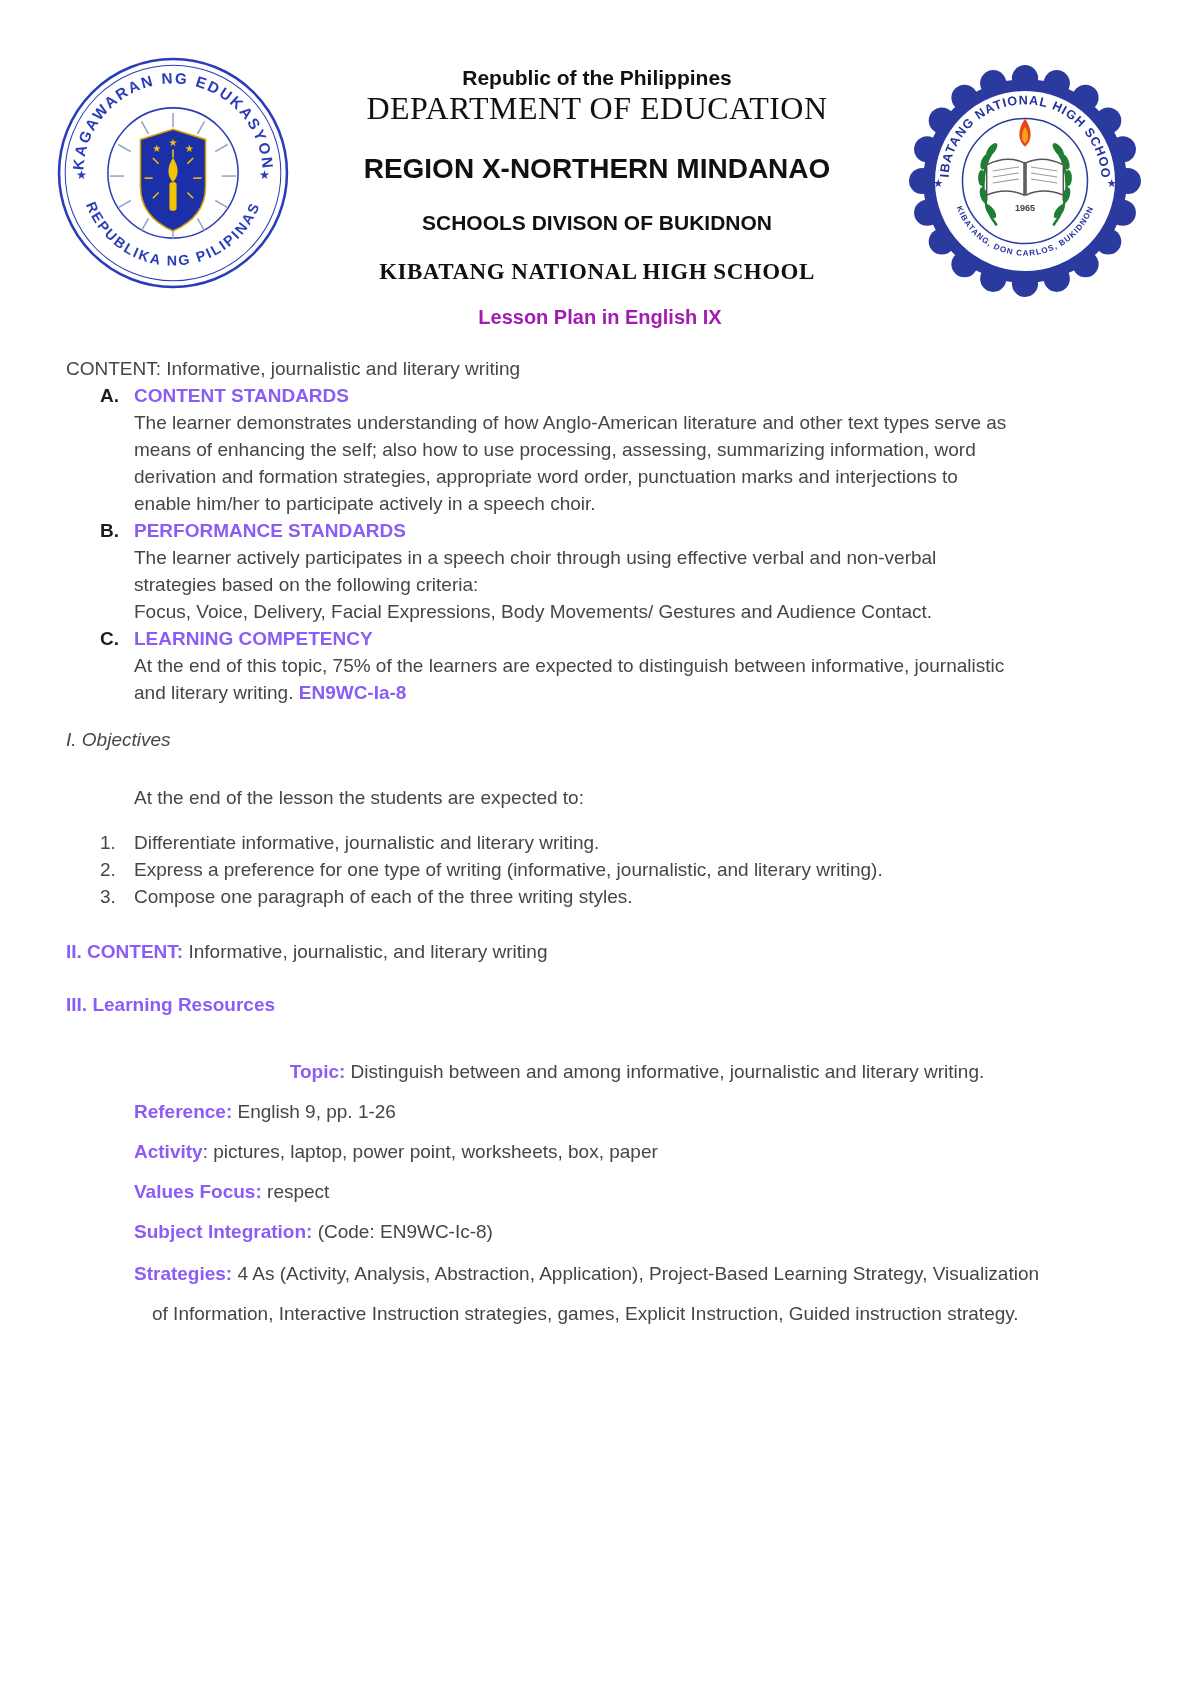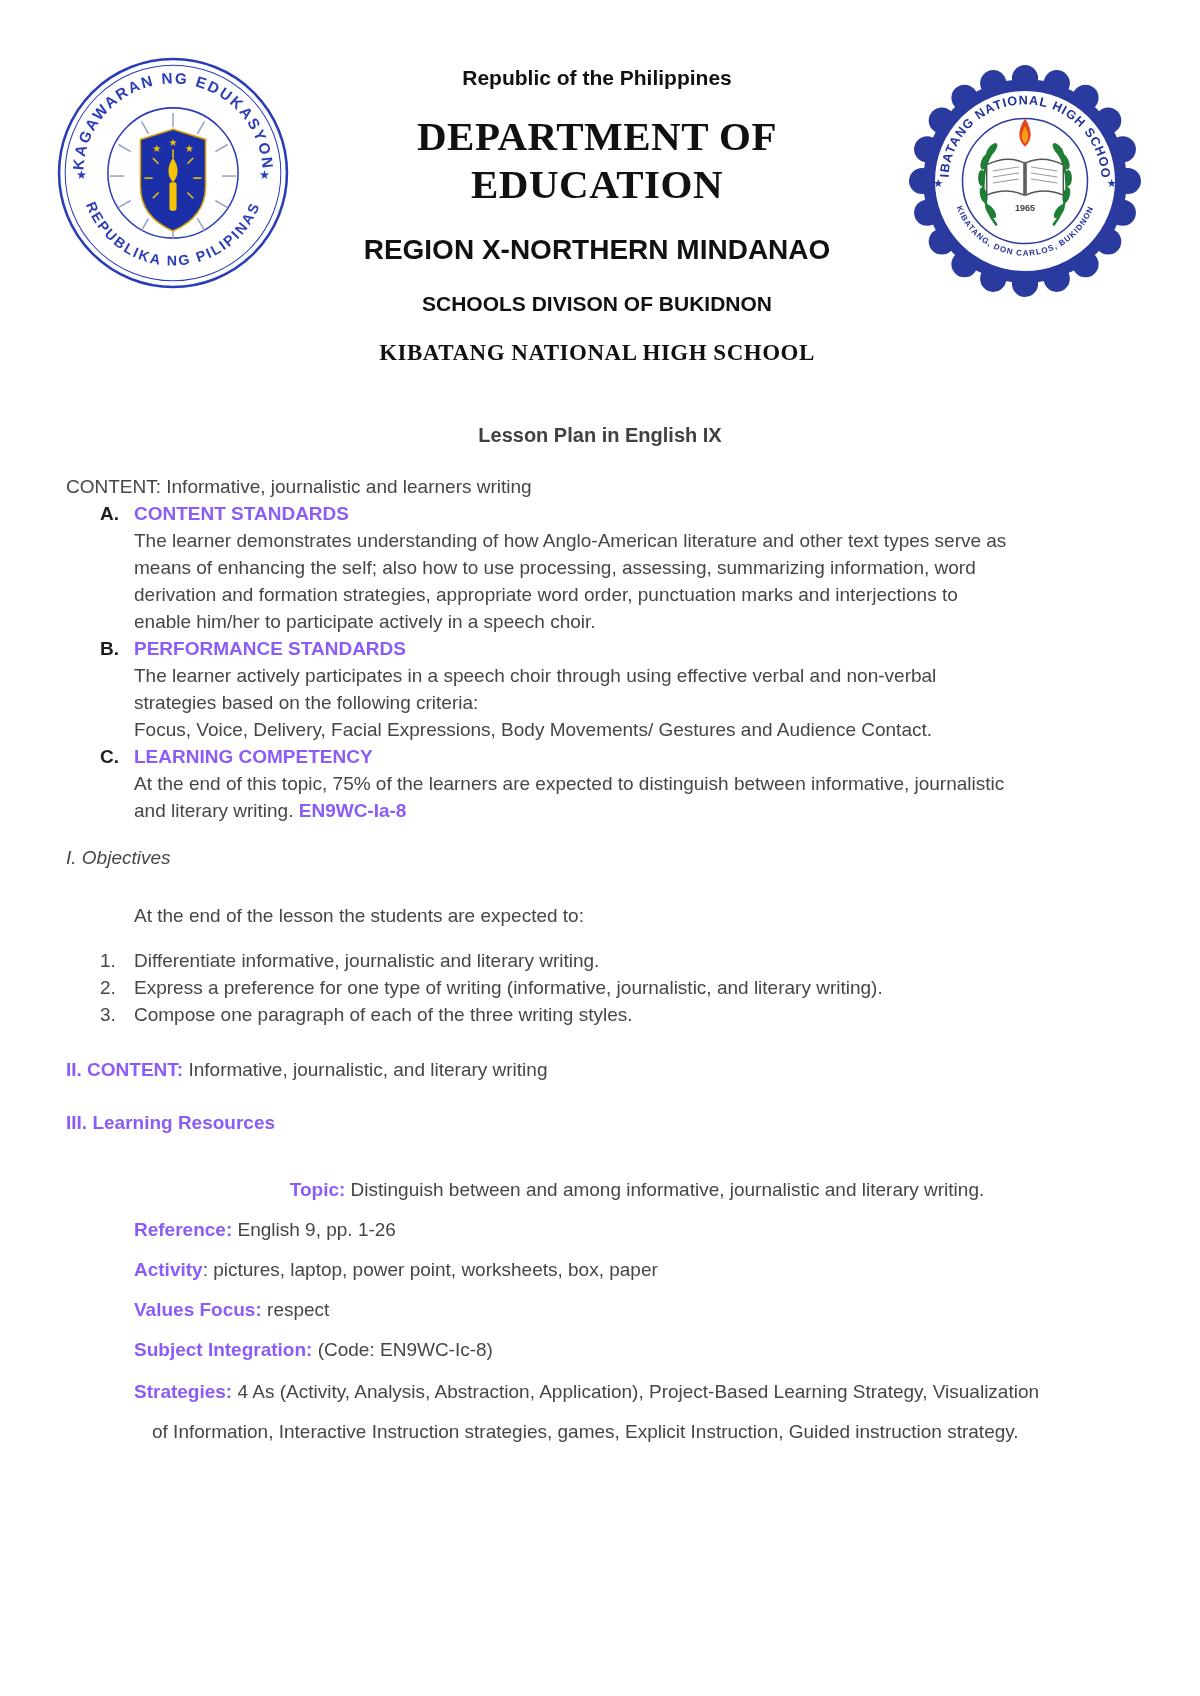--- a/index.html
+++ b/index.html
@@ -7,26 +7,26 @@
   .page {
     width:1200px; height:1696px; background:#fff; position:relative; overflow:hidden;
     font-family:"Liberation Sans", sans-serif; color:#464646;
   }
   .doc-header { display:flex; align-items:flex-start; padding:56px 54px 0 56px; }
   .logo-box { flex:none; }
   .logo-left { width:234px; }
   .logo-right { width:242px; margin-top:4px; }
   .header-text { flex:1; text-align:center; padding-top:10px; color:#111; }
   .h-republic { font-size:21px; font-weight:bold; }
-  .h-dept { font-family:"Liberation Serif", serif; font-size:41px; font-weight:bold; margin-top:22px; letter-spacing:.5px; }
+  .h-dept { font-family:"Liberation Serif", serif; font-size:32px; font-weight:normal; letter-spacing:.5px; }
   .h-region { font-size:28px; font-weight:bold; margin-top:26px; }
   .h-division { font-size:21px; font-weight:bold; margin-top:26px; }
   .h-school { font-family:"Liberation Serif", serif; font-size:23px; font-weight:bold; margin-top:24px; letter-spacing:.5px; }
 
-  .doc-title { text-align:center; font-size:20px; font-weight:bold; color:#404040; margin-top:58px; }
+  .doc-title { text-align:center; font-size:20px; font-weight:bold; color:#a21caf; }
 
   .doc-body { padding:26px 60px 0 66px; font-size:19px; line-height:27px; }
   .bold { font-weight:bold; color:#8b5cf6; }
 
   .lettered { display:flex; }
   .lettered .marker { flex:none; width:34px; margin-left:34px; font-weight:bold; color:#1d1d1d; }
   .lettered .lbody { flex:1; max-width:886px; }
 
   .numbered { display:flex; }
   .numbered .marker { flex:none; width:34px; margin-left:34px; }
@@ -192,21 +192,21 @@
         </g>
         <text x="120" y="150" font-size="9" font-weight="bold" fill="#444" text-anchor="middle">1965</text>
       </svg>
     </div>
   </header>
 
   <div class="doc-title">Lesson Plan in English IX</div>
 
   <div class="doc-body">
 
-    <p>CONTENT: Informative, journalistic and learners writing</p>
+    <p>CONTENT: Informative, journalistic and literary writing</p>
 
     <div class="lettered">
       <span class="marker">A.</span>
       <div class="lbody">
         <div class="bold">CONTENT STANDARDS</div>
         <div>The learner demonstrates understanding of how Anglo-American literature and other text types serve as means of enhancing the self; also how to use processing, assessing, summarizing information, word derivation and formation strategies, appropriate word order, punctuation marks and interjections to enable him/her to participate actively in a speech choir.</div>
       </div>
     </div>
 
     <div class="lettered">

